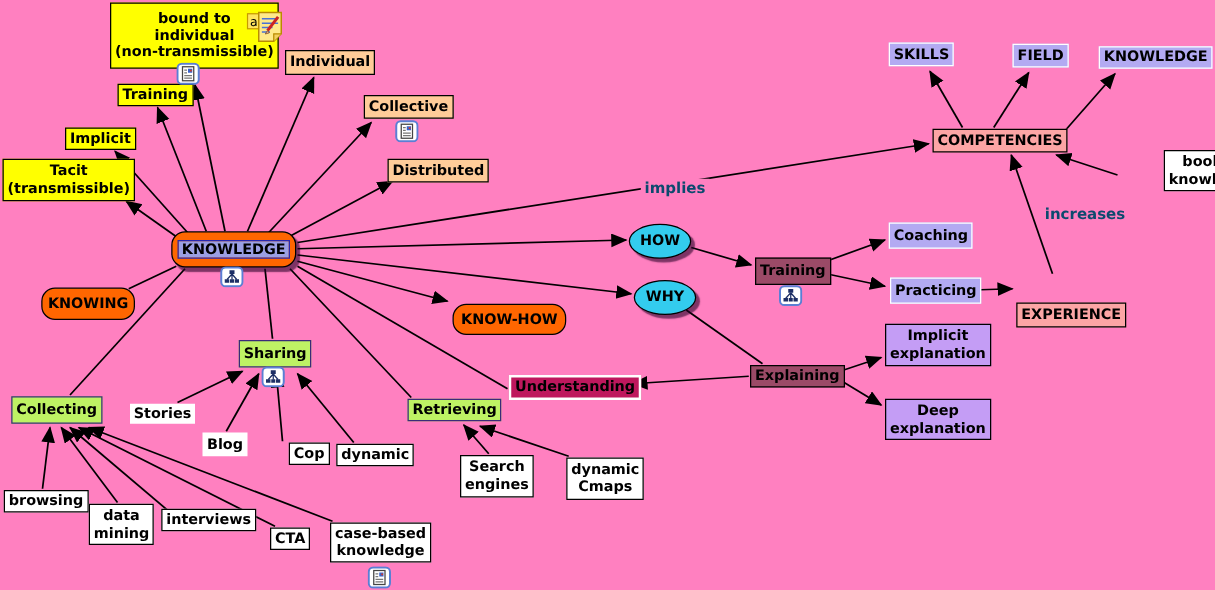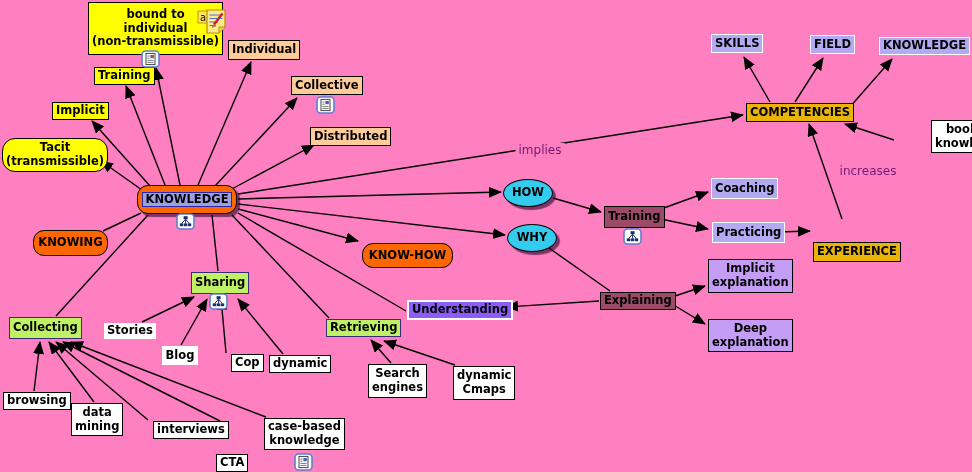--- a/index.html
+++ b/index.html
@@ -11,31 +11,31 @@
     position:absolute;display:flex;align-items:center;justify-content:center;
     text-align:center;font-size:11.5px;line-height:1.18;color:#000;
     white-space:pre-line;padding:1px 3px;box-sizing:border-box;z-index:2;font-weight:bold;
   }
   .yellow{background:#ffff00;border:1px solid #000;}
   .tan{background:#ffcc99;border:1px solid #000;}
   .orange{background:#ff6600;border:1.5px solid #000;border-radius:11px;}
   .shadow{box-shadow:3px 3px 1px rgba(40,0,40,.6);}
   .cyan{background:#33ccee;border:1.5px solid #000;border-radius:50%;}
   .mauve{background:#9b4a67;border:1px solid #000;}
-  .green{background:#eab308;border:1px solid #000;}
+  .green{background:#fca5a5;border:1px solid #000;}
   .peri{background:#b3aaf2;border:1px solid #ffffff;}
   .lav{background:#bef264;border:1px solid #3a2a7a;}
-  .lavwhite{background:#8b5cf6;border:2px solid #ffffff;}
+  .lavwhite{background:#be185d;border:2px solid #ffffff;}
   .violet{background:#c49df5;border:1px solid #000;}
   .white{background:#ffffff;border:1px solid #000;}
   .whiteplain{background:#ffffff;border:none;}
   .sel{background:#9b9fe3;outline:1.5px solid #2929b0;padding:0 2px;}
   .edge-label{
-    position:absolute;transform:translate(-50%,-50%);font-size:12px;color:#701a75;
-    background:var(--bg);padding:0 3px;z-index:3;white-space:nowrap;
+    position:absolute;transform:translate(-50%,-50%);font-size:12px;color:#0c4a6e;
+    background:var(--bg);padding:0 3px;z-index:3;white-space:nowrap;font-weight:bold;
   }
   .icon{position:absolute;z-index:4;}
 </style>
 </head>
 <body>
 
 <div id="canvas" style="width: 972px; height: 472px; background: rgb(255, 128, 192);">
   <svg id="edges">
     <defs>
       <marker id="arrow" markerUnits="userSpaceOnUse" markerWidth="14" markerHeight="12" refX="12" refY="5.5" orient="auto">
@@ -79,21 +79,21 @@
         <line x1="894" y1="140" x2="845" y2="124" stroke="#000000" stroke-width="1.4" marker-end="url(#arrow)"></line>
         <line x1="770" y1="102" x2="744" y2="57" stroke="#000000" stroke-width="1.4" marker-end="url(#arrow)"></line>
         <line x1="795" y1="102" x2="823" y2="58" stroke="#000000" stroke-width="1.4" marker-end="url(#arrow)"></line>
         <line x1="849" y1="108" x2="892" y2="59" stroke="#000000" stroke-width="1.4" marker-end="url(#arrow)"></line>
         <line x1="599" y1="301" x2="506" y2="307" stroke="#000000" stroke-width="1.4" marker-end="url(#arrow)"></line>
         <line x1="672" y1="297" x2="705" y2="286" stroke="#000000" stroke-width="1.4" marker-end="url(#arrow)"></line>
         <line x1="672" y1="304" x2="705" y2="324" stroke="#000000" stroke-width="1.4" marker-end="url(#arrow)"></line>
       </g>
   </svg>
   <div id="nodes-layer">
-      <div class="node yellow" style="left: 2px; top: 138px; min-width: 96px; min-height: 34px; border-radius: 13px;">Tacit
+      <div class="node yellow" style="left: 2px; top: 127px; min-width: 96px; min-height: 34px;">Tacit
 (transmissible)</div>
       <div class="node yellow" style="left: 52px; top: 102px; min-width: 52px; min-height: 17px;">Implicit</div>
       <div class="node yellow" style="left: 94px; top: 67px; min-width: 51px; min-height: 17px;">Training</div>
       <div class="node yellow" style="left: 88px; top: 2px; min-width: 128px; min-height: 53px;">bound to
 individual
 (non-transmissible)</div>
       <div class="node tan" style="left: 228px; top: 40px; min-width: 66px; min-height: 20px;">Individual</div>
       <div class="node tan" style="left: 291px; top: 76px; min-width: 63px; min-height: 19px;">Collective</div>
       <div class="node tan" style="left: 310px; top: 127px; min-width: 75px; min-height: 19px;">Distributed</div>
       <div class="node orange shadow" style="left: 137px; top: 185px; min-width: 100px; min-height: 29px;"><span class="sel">KNOWLEDGE</span></div>
@@ -120,22 +120,22 @@
 explanation</div>
       <div class="node white" style="left: 895px; top: 120px; min-width: 75px; min-height: 33px; margin-left: 36px;">book of
 knowledge</div>
       <div class="node whiteplain" style="left: 104px; top: 323px; min-width: 52px; min-height: 16px;">Stories</div>
       <div class="node whiteplain" style="left: 162px; top: 346px; min-width: 36px; min-height: 19px;">Blog</div>
       <div class="node white" style="left: 211px; top: 354px; min-width: 32px; min-height: 18px; margin-left: 20px;">Cop</div>
       <div class="node white" style="left: 269px; top: 355px; min-width: 45px; min-height: 16px;">dynamic</div>
       <div class="node white" style="left: 3px; top: 392px; min-width: 60px; min-height: 18px;">browsing</div>
       <div class="node white" style="left: 71px; top: 403px; min-width: 50px; min-height: 33px;">data
 mining</div>
-      <div class="node white" style="left: 129px; top: 421px; min-width: 69px; min-height: 16px; margin-left: 24px;">interviews</div>
-      <div class="node white" style="left: 216px; top: 422px; min-width: 32px; min-height: 15px; margin-top: 32px;">CTA</div>
+      <div class="node white" style="left: 129px; top: 407px; min-width: 69px; min-height: 16px;">interviews</div>
+      <div class="node white" style="left: 216px; top: 422px; min-width: 32px; min-height: 15px;">CTA</div>
       <div class="node white" style="left: 264px; top: 418px; min-width: 75px; min-height: 32px;">case-based
 knowledge</div>
       <div class="node white" style="left: 368px; top: 364px; min-width: 56px; min-height: 34px;">Search
 engines</div>
       <div class="node white" style="left: 453px; top: 366px; min-width: 59px; min-height: 34px;">dynamic
 Cmaps</div>
     </div>
   <div id="labels-layer">
       <div class="edge-label" style="left: 540px; top: 150px;">implies</div>
       <div class="edge-label" style="left: 826px; top: 171px; margin-left: 42px;">increases</div>

